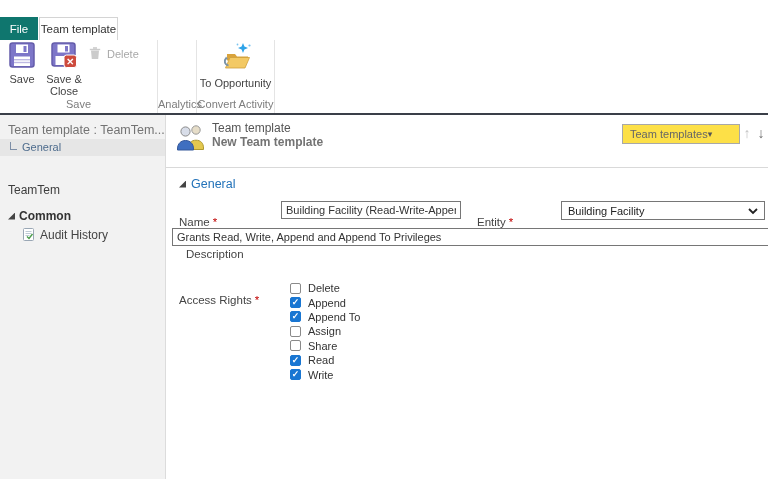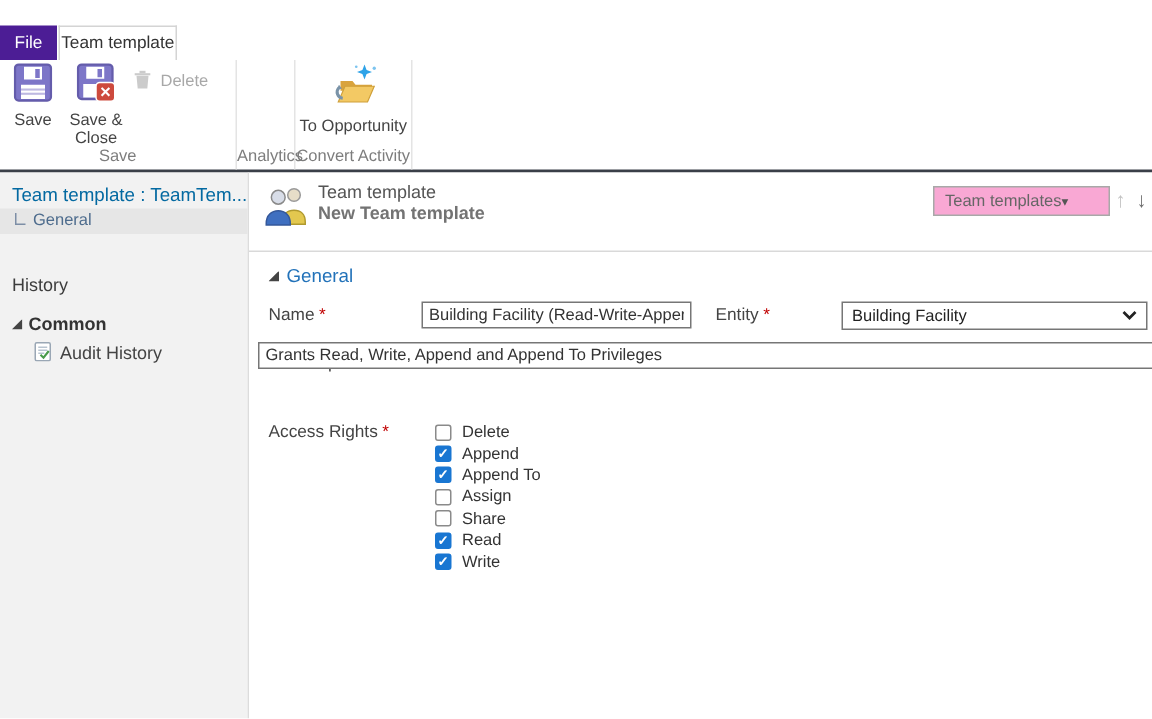--- a/index.html
+++ b/index.html
@@ -5,21 +5,21 @@
   html,body { margin:0; padding:0; }
   body {
     width:768px; height:479px; position:relative; overflow:hidden;
     background:#fff; font-family:"Liberation Sans", sans-serif;
     -webkit-font-smoothing:antialiased; cursor:default;
   }
   
   .tabstrip { position:absolute; top:17px; left:0; right:0; height:23px; }
   .tab { position:absolute; top:0; height:23px; display:flex; align-items:center;
          justify-content:center; font-size:11.5px; box-sizing:border-box; }
-  .tab-file { left:0; width:38px; background:#4c1d95; color:#fff; }
+  .tab-file { left:0; width:38px; background:#0f766e; color:#fff; }
   .tab-record { left:39px; width:79px; background:#fff; color:#333;
                 border:1px solid #d4d4d4; border-bottom:none; }
   
   .ribbon { position:absolute; top:40px; left:0; right:0; height:73px;
             background:#fff; border-bottom:2px solid #3a3f48; }
   .rgroup { position:absolute; top:0; height:73px; border-right:1px solid #e4e4e4; }
   .rgroup-save { left:0; width:157px; }
   .rgroup-analytics { left:158px; width:38px; }
   .rgroup-convert { left:197px; width:77px; }
   .grouplabel { position:absolute; bottom:3px; left:0; right:0; text-align:center;
@@ -30,21 +30,21 @@
   .bigbtn .icon { margin-bottom:3px; }
   .btn-save { left:4px; width:36px; }
   .btn-save-close { left:43px; width:42px; }
   .btn-to-opp { left:50%; transform:translateX(-50%); width:72px; }
   .smallbtns { position:absolute; left:88px; top:4px; }
   .smallbtn { display:flex; align-items:center; gap:5px; height:20px;
               font-size:11px; color:#444; white-space:nowrap; }
   .smallbtn.disabled { color:#a8a8a8; }
   
   .sidebar { position:absolute; top:115px; left:0; width:165px; bottom:0; background:#f2f2f2; }
-  .record-title { padding:8px 6px 0 8px; font-size:12.5px; color:#0369a1;
+  .record-title { padding:8px 6px 0 8px; font-size:12.5px; color:#737373;
                   white-space:nowrap; overflow:hidden; }
   .nav-sel { margin-top:2px; background:#e6e6e6; padding:2px 8px 3px 10px;
              display:flex; align-items:center; font-size:11px; color:#4e6c8d; }
   .lglyph { width:6px; height:7px; border-left:1.5px solid #7d8ea6;
             border-bottom:1.5px solid #7d8ea6; margin-right:5px; margin-top:-3px; }
   .related { margin:27px 0 0 8px; font-size:12px; color:#3d3d3d; }
   .common { margin:12px 0 0 8px; font-size:12px; font-weight:bold; color:#333;
             display:flex; align-items:center; gap:4px; }
   .audit { margin:5px 0 0 22px; font-size:12px; color:#444;
            display:flex; align-items:flex-start; gap:5px; }
@@ -55,28 +55,28 @@
           background:#fff; border-left:1px solid #dcdcdc; }
   .mheader { position:absolute; top:0; left:0; right:0; height:52px;
              border-bottom:1px solid #d9d9d9; }
   .people { position:absolute; left:9px; top:8px; }
   .hentity { position:absolute; left:46px; top:6px; font-size:12px; color:#555; }
   .htitle { position:absolute; left:46px; top:20px; font-size:12px; font-weight:600;
             color:#737373; white-space:nowrap; }
   .lookup { position:absolute; right:28px; top:9px; width:118px; height:20px;
             border:1px solid #a8a8a8; box-sizing:border-box; display:flex;
             align-items:center; font-size:11px;
-            color:#666; padding:0 5px 0 7px; background:#f9a8d4; }
+            color:#666; padding:0 5px 0 7px; background:#fde047; }
   .caret { font-size:9px; color:#555; }
   .navarrow { position:absolute; top:10px; font-size:14px; width:14px; text-align:center; }
   .arrow-up { right:14px; color:#c2c2c2; }
   .arrow-down { right:0px; color:#6e6e6e; }
   .section-head { position:absolute; left:13px; top:62px; display:flex;
                   align-items:center; gap:5px; font-size:12.5px; color:#2272b9; }
-  .flabel { position:absolute; font-size:11.5px; color:#444; white-space:nowrap; }
+  .flabel { position:absolute; font-size:11.5px; color:#444; white-space:nowrap;margin-top:12px; }
   .req { color:#c00000; margin-left:3px; }
   .lbl-name { left:13px; top:89px; }
   .lbl-entity { left:311px; top:89px; }
   .lbl-desc { left:20px; top:121px; }
   .lbl-ar { left:13px; top:167px; }
   .finput { position:absolute; border:1px solid #767676; font-size:11px; color:#333;
             font-family:inherit; padding:1px 4px; box-sizing:border-box; height:18px;
             background:#fff; outline:none; }
   .inp-name { left:115px; top:86px; width:180px; }
   .inp-desc { left:6px; top:113px; width:628px; }
@@ -166,21 +166,21 @@
     <div class="grouplabel">Convert Activity</div>
   </div>
 </div>
 
 <div class="sidebar">
   <div class="record-title">Team template : TeamTem...</div>
   <div class="nav-sel">
     <span class="lglyph"></span>
     <span>General</span>
   </div>
-  <div class="related">History</div>
+  <div class="related">TeamTem</div>
   <div class="common">
     <span class="tri"></span>
     <span>Common</span>
   </div>
   <div class="audit">
     <span>
       <svg width="13" height="13" viewBox="0 0 13 13">
         <rect x="1.5" y="0.5" width="10" height="12" rx="1" fill="#fff" stroke="#9aa7b5"></rect>
         <path d="M3.5 3.5h6M3.5 5.5h6M3.5 7.5h4" stroke="#b8c4d0" stroke-width="0.9"></path>
         <path d="M5 8.5l2 2 3.5-4.5" stroke="#4a9b4a" stroke-width="1.4" fill="none"></path>

